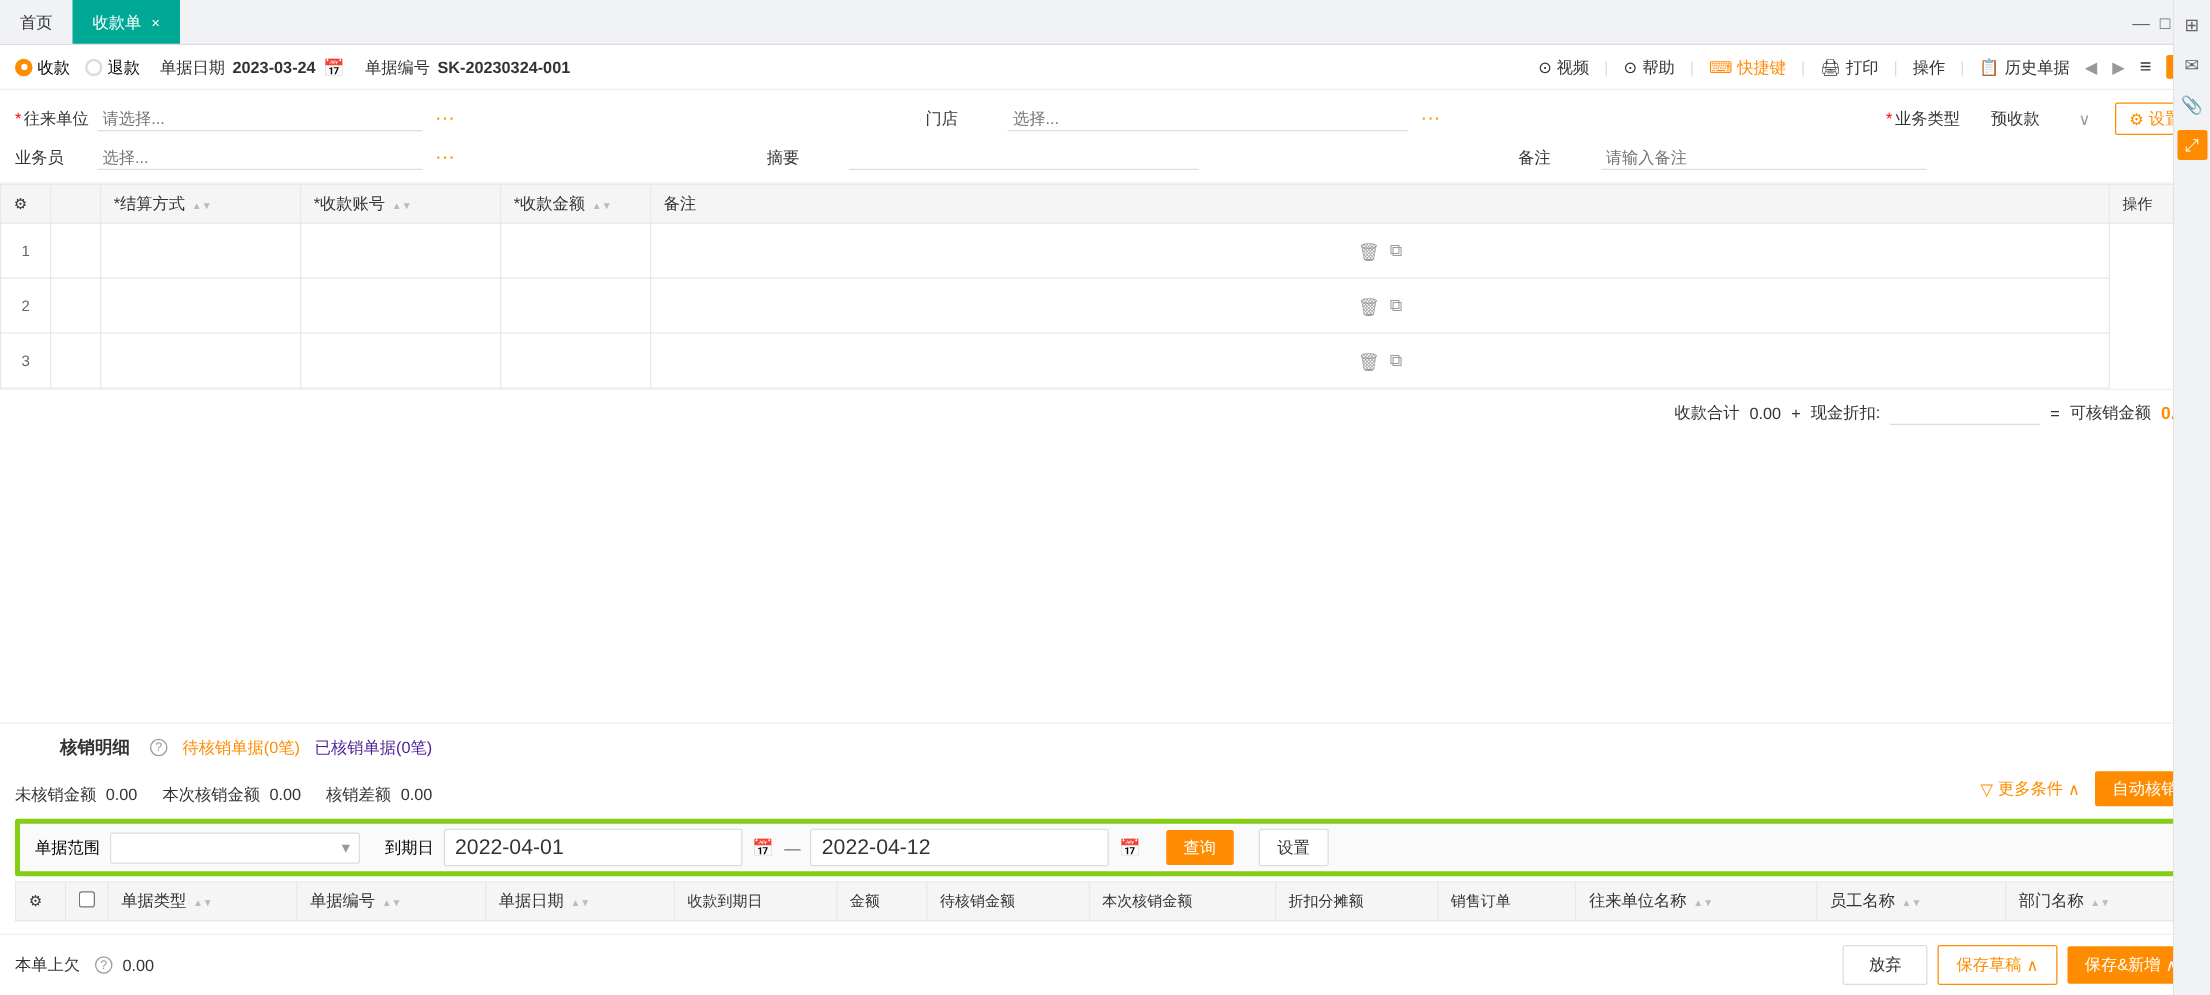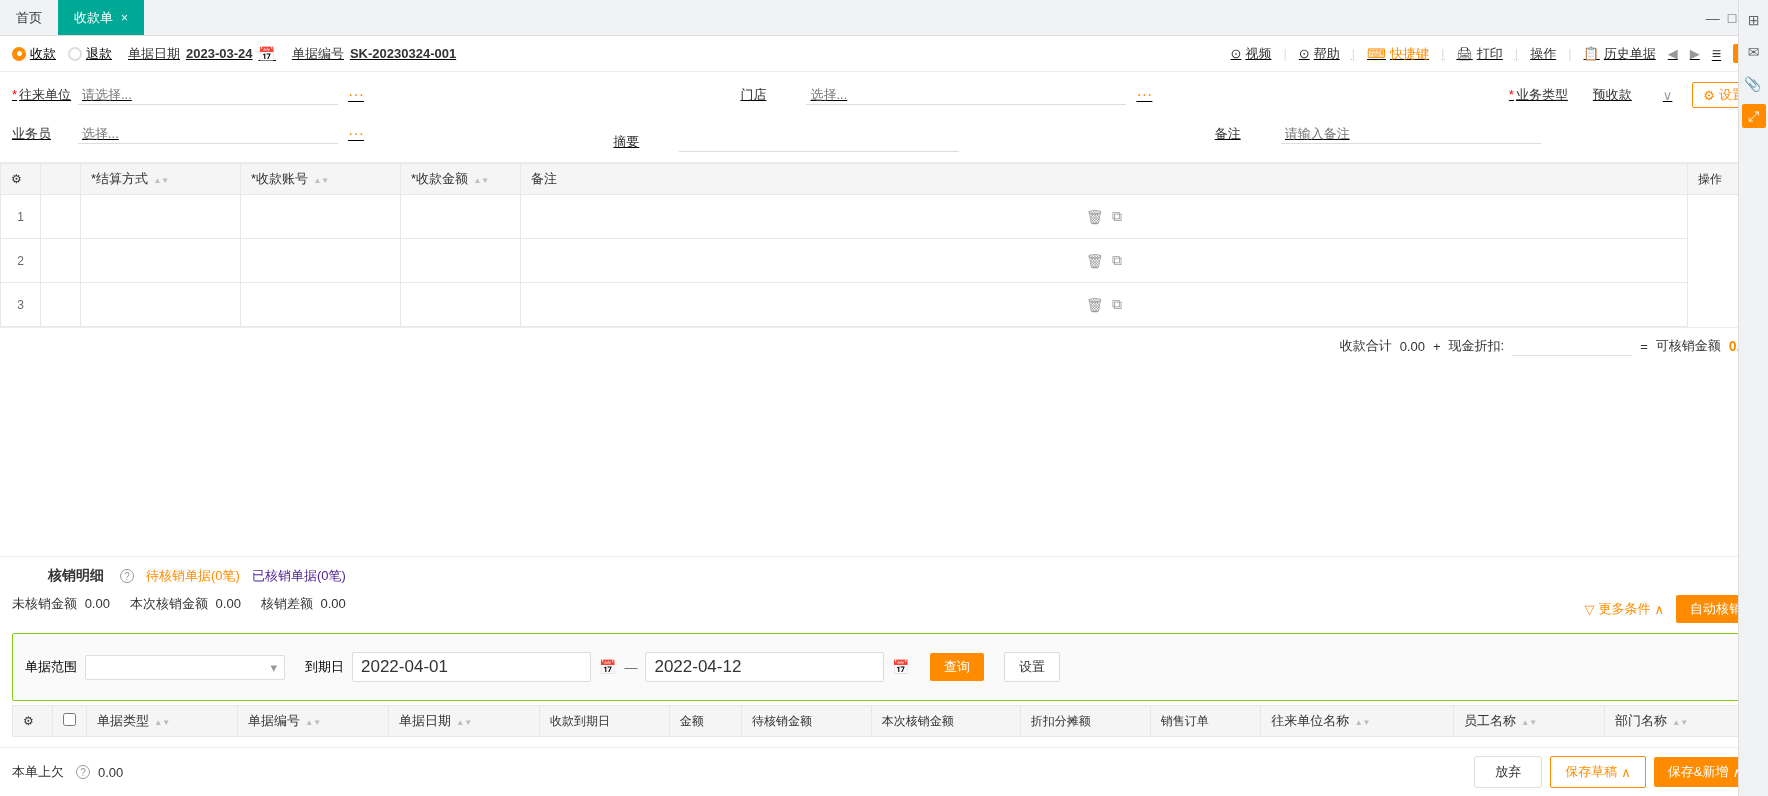--- a/index.html
+++ b/index.html
@@ -10,39 +10,39 @@
     .tab-item { display: flex; align-items: center; padding: 0 16px; height: 100%; cursor: pointer; font-size: 13px; color: #333; background: #f0f2f5; }
     .tab-item.active { background: #00a896; color: #fff; }
     .tab-item .close-btn { margin-left: 8px; cursor: pointer; font-size: 12px; }
     .window-controls { margin-left: auto; display: flex; align-items: center; gap: 8px; padding-right: 12px; }
     .win-btn { cursor: pointer; font-size: 14px; color: #666; }
     
     
     .main-content { background: #fff; margin: 0; height: 760px; display: flex; flex-direction: column; }
     
     
-    .top-toolbar { display: flex; align-items: center; padding: 8px 12px; border-bottom: 1px solid #eee; background: #fff; gap: 16px; text-decoration: underline; }
+    .top-toolbar { display: flex; align-items: center; padding: 8px 12px; border-bottom: 1px solid #eee; background: #fff; gap: 16px; }
     .radio-group { display: flex; align-items: center; gap: 12px; }
     .radio-item { display: flex; align-items: center; gap: 4px; cursor: pointer; }
     .radio-dot { width: 14px; height: 14px; border-radius: 50%; border: 2px solid #ddd; display: flex; align-items: center; justify-content: center; }
     .radio-dot.active { border-color: #ff8c00; background: #ff8c00; }
     .radio-dot.active::after { content: ''; width: 5px; height: 5px; border-radius: 50%; background: #fff; }
     .date-field { display: flex; align-items: center; gap: 6px; }
     .date-label { color: #333; font-size: 13px; }
     .date-value { color: #333; font-size: 13px; font-weight: bold; }
     .cal-icon { color: #ff8c00; cursor: pointer; font-size: 14px; }
     .right-actions { margin-left: auto; display: flex; align-items: center; gap: 12px; }
     .action-btn { display: flex; align-items: center; gap: 4px; cursor: pointer; color: #333; font-size: 12px; }
     .action-btn.highlight { color: #ff8c00; }
     
     
     .form-section { padding: 10px 12px; border-bottom: 1px solid #eee; background: #fff; }
     .form-row { display: flex; align-items: center; gap: 20px; margin-bottom: 8px; }
     .form-row:last-child { margin-bottom: 0; }
-    .field-group { display: flex; align-items: center; gap: 6px; flex: 1; text-decoration: underline; }
+    .field-group { display: flex; align-items: center; gap: 6px; flex: 1; }
     .field-label { color: #333; white-space: nowrap; min-width: 60px; }
     .field-label.required::before { content: '*'; color: #f00; margin-right: 2px; }
     .field-input { flex: 1; border: none; border-bottom: 1px solid #ddd; padding: 2px 4px; color: #999; font-size: 13px; outline: none; min-width: 80px; }
     .more-btn { color: #ff8c00; cursor: pointer; font-size: 16px; margin-left: 4px; }
     .type-value { color: #333; }
     .type-arrow { color: #999; cursor: pointer; }
     .setting-btn { background: none; border: 1px solid #ff8c00; color: #ff8c00; padding: 3px 10px; border-radius: 2px; cursor: pointer; display: flex; align-items: center; gap: 4px; font-size: 12px; }
     
     
     .table-section { flex: 1; overflow: hidden; display: flex; flex-direction: column; }
@@ -62,27 +62,27 @@
     .footer-input { width: 120px; border: none; border-bottom: 1px solid #ddd; padding: 2px 4px; outline: none; text-align: right; }
     .footer-total { color: #ff8c00; font-size: 14px; font-weight: bold; }
     
     
     .verification-section { background: #fff; margin-top: 8px; border-top: 1px solid #eee; padding: 10px 12px; }
     .section-title { display: flex; align-items: center; gap: 12px; margin-bottom: 10px; }
     .section-title-text { font-size: 14px; font-weight: bold; color: #333; margin-left: 36px; }
     .tab-link { color: #ff8c00; cursor: pointer; font-size: 12px; }
     .tab-link.inactive { color: #4c1d95; }
     
-    .summary-row { display: flex; align-items: flex-start; gap: 20px; margin-bottom: 10px; font-size: 13px; }
+    .summary-row { display: flex; align-items: flex-end; gap: 20px; margin-bottom: 10px; font-size: 13px; }
     .summary-item { color: #333; }
     .filter-actions { margin-left: auto; display: flex; align-items: center; gap: 12px; }
     .filter-btn { display: flex; align-items: center; gap: 4px; color: #ff8c00; cursor: pointer; font-size: 12px; }
     .auto-verify-btn { background: #ff8c00; color: #fff; border: none; padding: 5px 14px; border-radius: 2px; cursor: pointer; font-size: 13px; }
     
-    .filter-row { display: flex; align-items: center; gap: 20px; padding: 18px 12px; background: #fafafa; border: 1px solid #84cc16; border-radius: 2px; }
+    .filter-row { display: flex; align-items: center; gap: 20px; padding: 4px 12px; background: #fafafa; border: 4px solid #84cc16; border-radius: 2px; }
     .filter-field { display: flex; align-items: center; gap: 8px; }
     .filter-select { border: 1px solid #ddd; border-radius: 2px; padding: 4px 28px 4px 8px; min-width: 200px; color: #666; font-size: 13px; appearance: none; background: #fff; cursor: pointer; outline: none; }
     .select-wrapper { position: relative; display: inline-block; }
     .select-wrapper::after { content: '▾'; position: absolute; right: 8px; top: 50%; transform: translateY(-50%); color: #999; pointer-events: none; }
     .date-range { display: flex; align-items: center; gap: 8px; }
     .date-input { border: 1px solid #ddd; border-radius: 2px; padding: 4px 8px; color: #333; font-size: 17px; outline: none; }
     .date-range-dash { color: #666; }
     .query-btn { background: #ff8c00; color: #fff; border: none; padding: 5px 14px; border-radius: 2px; cursor: pointer; font-size: 13px; }
     .setting-outline-btn { background: #fff; border: 1px solid #ddd; color: #333; padding: 5px 14px; border-radius: 2px; cursor: pointer; font-size: 13px; }
     
@@ -207,21 +207,21 @@
         <span>⚙</span>
         <span>设置</span>
       </button>
     </div>
     <div class="form-row">
       <div class="field-group">
         <span class="field-label">业务员</span>
         <input class="field-input" type="text" style="max-width: 260px;" placeholder="选择...">
         <span class="more-btn">···</span>
       </div>
-      <div class="field-group" style="margin-left:40px;margin-top:16px;">
+      <div class="field-group" style="margin-left:40px;">
         <span class="field-label">摘要</span>
         <input class="field-input" type="text" style="max-width: 280px;">
       </div>
       <div class="field-group" style="margin-left:40px;">
         <span class="field-label">备注</span>
         <input class="field-input" type="text" style="max-width: 260px;" placeholder="请输入备注">
       </div>
     </div>
   </div>
 

